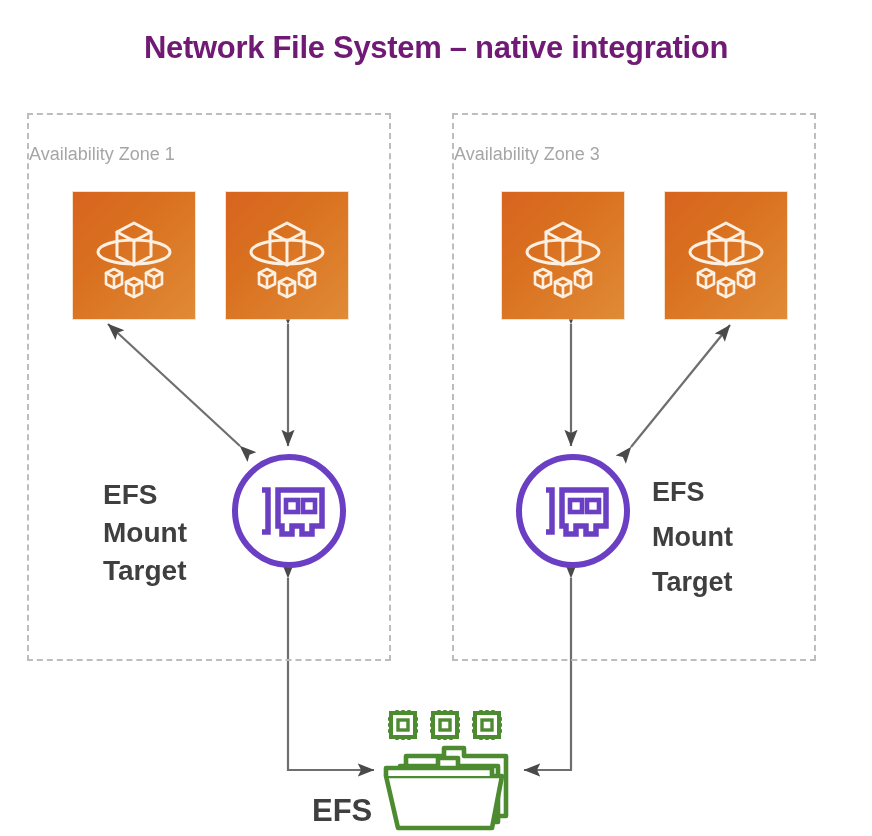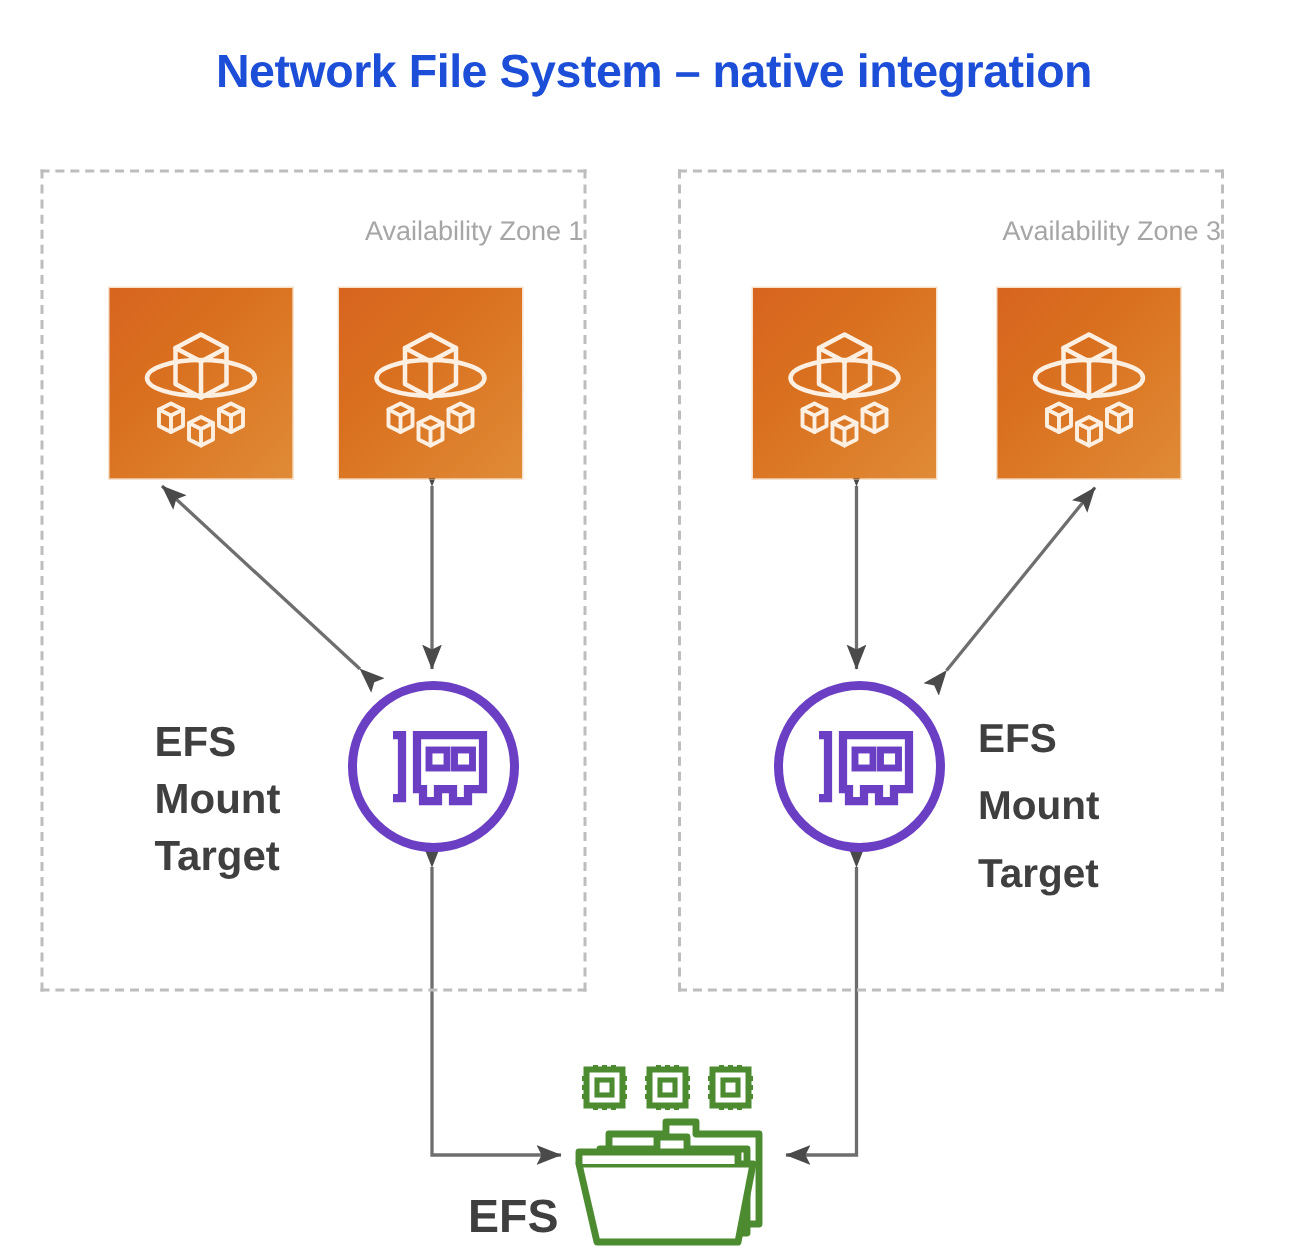--- a/index.html
+++ b/index.html
@@ -25,41 +25,41 @@
 
   
   .title {
     position: absolute;
     left: 0;
     top: 30px;
     width: 872px;
     text-align: center;
     font-size: 31px;
     font-weight: bold;
-    color: #1d4ed8;
+    color: #701a75;
     letter-spacing: -0.3px;
     font-family: "Liberation Sans Narrow", "Liberation Sans", sans-serif;
     white-space: nowrap;
   }
 
   
   .az-box {
     position: absolute;
     border: 2px dashed #bdbdbd;
     background: transparent;
     box-sizing: border-box;
   }
   #az1 { left: 27px;  top: 113px; width: 364px; height: 548px; }
   #az2 { left: 452px; top: 113px; width: 364px; height: 548px; }
 
   .az-label {
     position: absolute;
     top: 29px;
     width: 100%;
-    text-align: right;
+    text-align: left;
     font-size: 18px;
     color: #a6a6a6;
     font-family: "Liberation Sans", sans-serif;
     white-space: nowrap;
   }
 
   
   .compute-tile {
     position: absolute;
     width: 122px;

